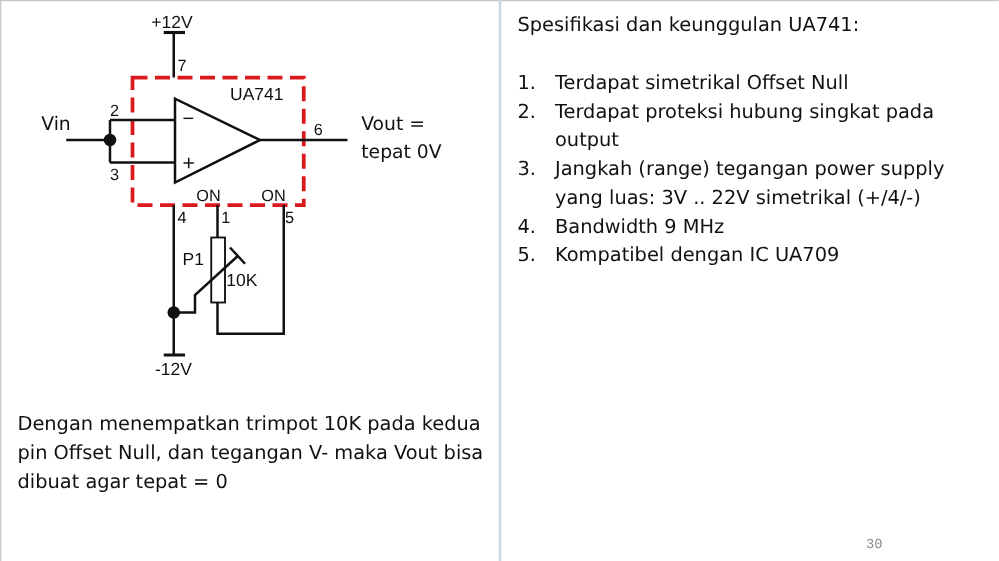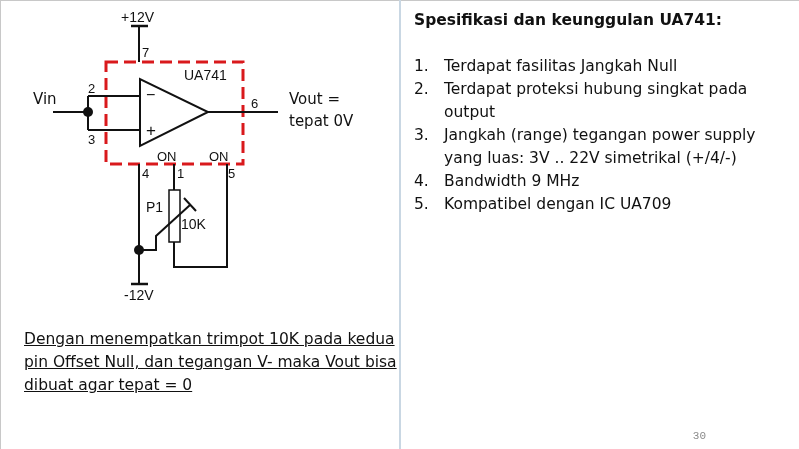--- a/index.html
+++ b/index.html
@@ -8,28 +8,28 @@
       font-family: "DejaVu Sans", "Liberation Sans", sans-serif;
     }
     .slide { position: absolute; left: 0; top: 0; width: 718px; height: 449px; background: #fff; }
     .top-border { position: absolute; left: 0; top: 0; width: 799px; height: 1px; background: #c8c8c8; }
     .left-border { position: absolute; left: 0; top: 0; width: 1px; height: 449px; background: #c8c8c8; }
     .divider { position: absolute; left: 399px; top: 0; width: 2px; height: 449px; background: #c9d7e3; }
     .circuit { position: absolute; left: 0; top: 0; }
     .circuit text { font-family: "Liberation Sans", sans-serif; fill: #111; }
     .circuit .lbl { font-family: "DejaVu Sans", sans-serif; }
     .caption {
-      position: absolute; left: 24px; top: 328px; width: 380px;
-      font-size: 15.5px; line-height: 23px; color: #111; text-decoration: underline;
+      position: absolute; left: 14px; top: 328px; width: 380px;
+      font-size: 15.5px; line-height: 23px; color: #111;
     }
     .spec {
       position: absolute; left: 414px; top: 9px; width: 380px; color: #111;
       font-size: 15.5px; line-height: 23px;
     }
-    .spec-title { margin: 0 0 23px 0; font-weight: bold; }
+    .spec-title { margin: 0 0 23px 0; }
     .spec-list { list-style: none; margin: 0; padding: 0; }
     .spec-item { display: flex; }
     .spec-num { width: 30px; flex: 0 0 30px; }
     .spec-text { flex: 1; }
     .page-num {
       position: absolute; right: 12px; top: 430px; font-size: 11px; color: #8a8a8a;
       font-family: Liberation Mono, monospace;
     }
   </style>
 </head>
@@ -92,21 +92,21 @@
     <text x="228" y="178" font-size="13">5</text>
   </svg>
 
   <div class="caption">Dengan menempatkan trimpot 10K pada kedua pin Offset Null, dan tegangan V- maka Vout bisa dibuat agar tepat = 0</div>
 
   <div class="spec">
     <div class="spec-title">Spesifikasi dan keunggulan UA741:</div>
     <ul class="spec-list">
       <li class="spec-item">
         <span class="spec-num">1.</span>
-        <span class="spec-text">Terdapat fasilitas Jangkah Null</span>
+        <span class="spec-text">Terdapat simetrikal Offset Null</span>
       </li>
       <li class="spec-item">
         <span class="spec-num">2.</span>
         <span class="spec-text">Terdapat proteksi hubung singkat pada output</span>
       </li>
       <li class="spec-item">
         <span class="spec-num">3.</span>
         <span class="spec-text">Jangkah (range) tegangan power supply yang luas: 3V .. 22V simetrikal (+/4/-)</span>
       </li>
       <li class="spec-item">

